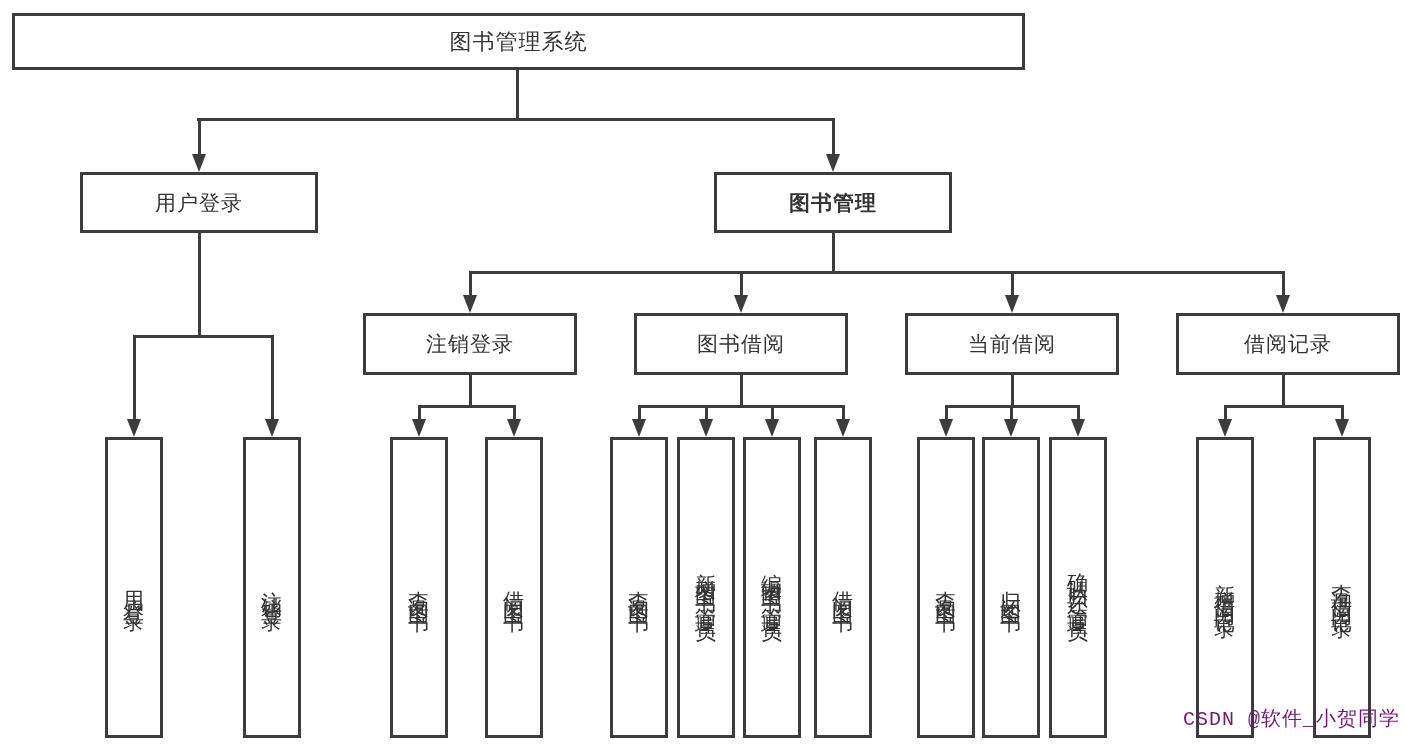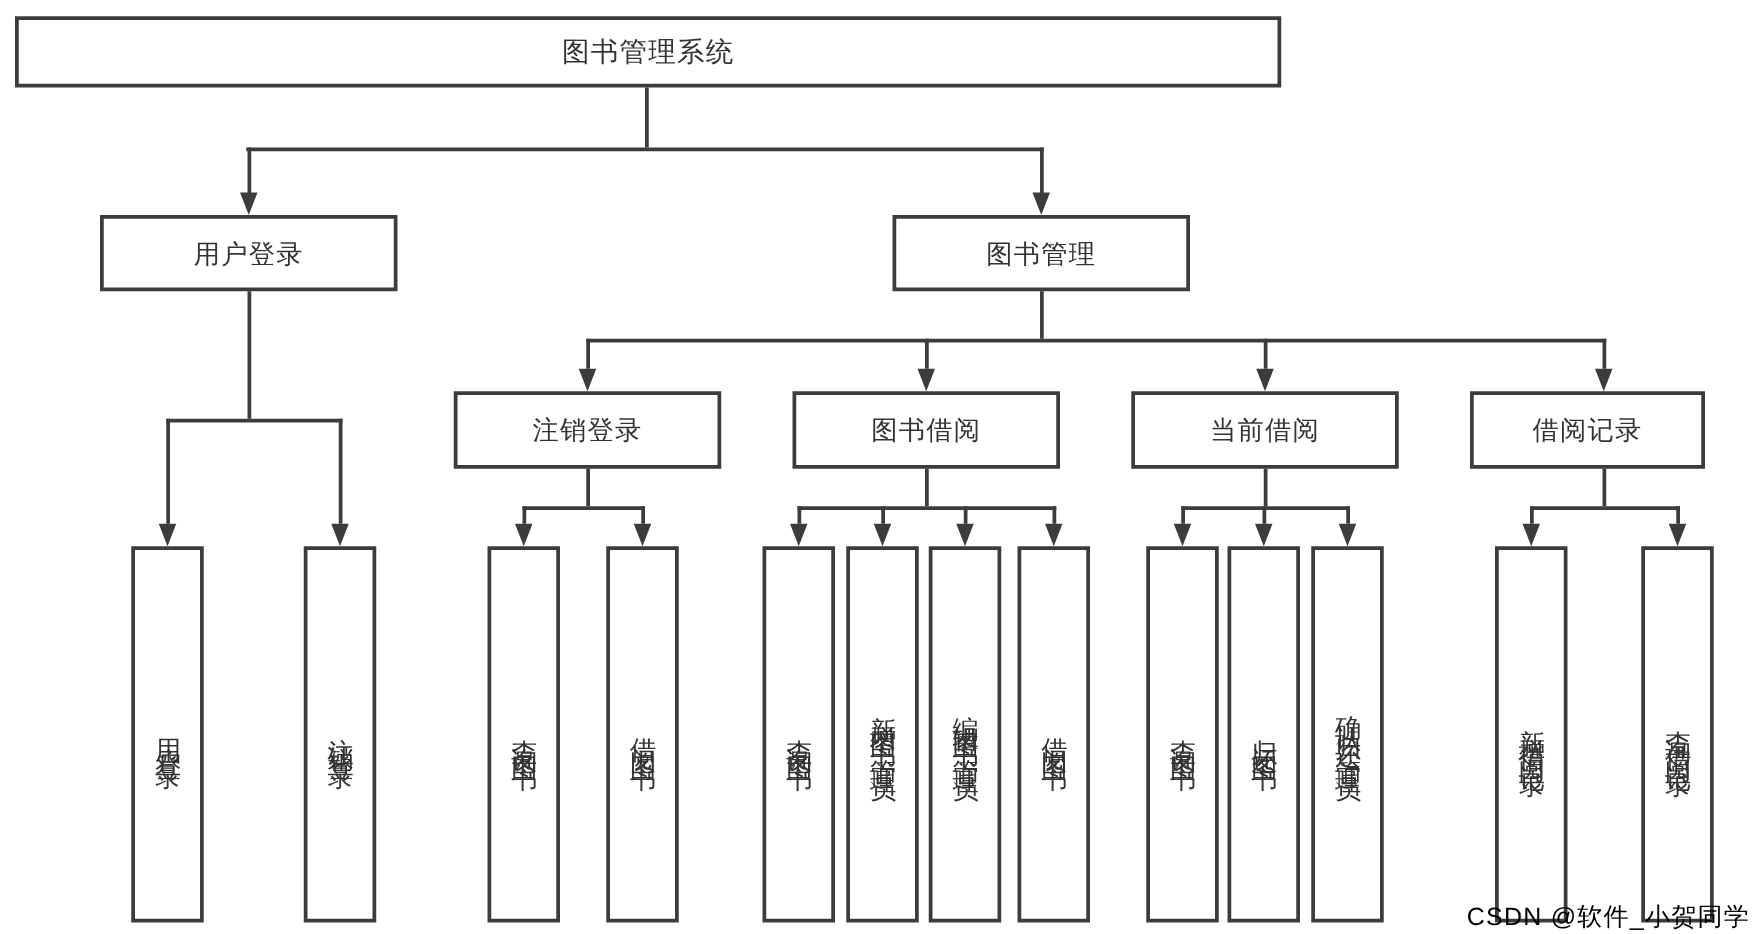--- a/index.html
+++ b/index.html
@@ -64,25 +64,26 @@
     width: 0;
     height: 0;
     border-left: 7px solid transparent;
     border-right: 7px solid transparent;
     border-top: 18px solid #3c3c3c;
   }
   
   .watermark {
     position: absolute;
     right: 5px;
-    bottom: 0;
+    bottom: 15px;
     font-size: 20px;
     letter-spacing: 1px;
-    color: #000000;
+    color: #701a75;
     white-space: nowrap;
+    font-family: Liberation Mono, monospace;
   }
 </style>
 </head>
 <body>
 
 <div class="canvas">
 
   <div class="node root" style="left:12px; top:13px; width:1013px; height:57px;">
     <span>图书管理系统</span>
   </div>
@@ -91,21 +92,21 @@
 
   <div class="h" style="left:197px; top:118px; width:638px;"></div>
   <div class="v" style="left:198px; top:118px; height:37px;"></div>
   <div class="arrowhead" style="left:192px; top:154px;"></div>
   <div class="v" style="left:832px; top:118px; height:37px;"></div>
   <div class="arrowhead" style="left:826px; top:154px;"></div>
 
   <div class="node" style="left:80px; top:172px; width:238px; height:61px;">
     <span>用户登录</span>
   </div>
-  <div class="node" style="left:714px; top:172px; width:238px; height:61px;">
+  <div class="node" style="left:714px; top:172px; width:238px; height:61px;font-weight:bold;">
     <span>图书管理</span>
   </div>
 
   <div class="v" style="left:198px; top:233px; height:102px;"></div>
   <div class="h" style="left:133px; top:335px; width:141px;"></div>
   <div class="v" style="left:133px; top:335px; height:84px;"></div>
   <div class="arrowhead" style="left:127px; top:419px;"></div>
   <div class="v" style="left:271px; top:335px; height:84px;"></div>
   <div class="arrowhead" style="left:265px; top:419px;"></div>
 
@@ -122,21 +123,21 @@
 
   <div class="node" style="left:363px; top:313px; width:214px; height:62px;">
     <span>注销登录</span>
   </div>
   <div class="node" style="left:905px; top:313px; width:214px; height:62px;">
     <span>当前借阅</span>
   </div>
   <div class="node" style="left:634px; top:313px; width:214px; height:62px;">
     <span>图书借阅</span>
   </div>
-  <div class="node" style="left:1176px; top:313px; width:188px; height:62px;">
+  <div class="node" style="left:1176px; top:313px; width:224px; height:62px;">
     <span>借阅记录</span>
   </div>
 
   <div class="v" style="left:469px; top:375px; height:30px;"></div>
   <div class="h" style="left:418px; top:405px; width:98px;"></div>
   <div class="v" style="left:418px; top:405px; height:14px;"></div>
   <div class="arrowhead" style="left:412px; top:419px;"></div>
   <div class="v" style="left:513px; top:405px; height:14px;"></div>
   <div class="arrowhead" style="left:507px; top:419px;"></div>
 

